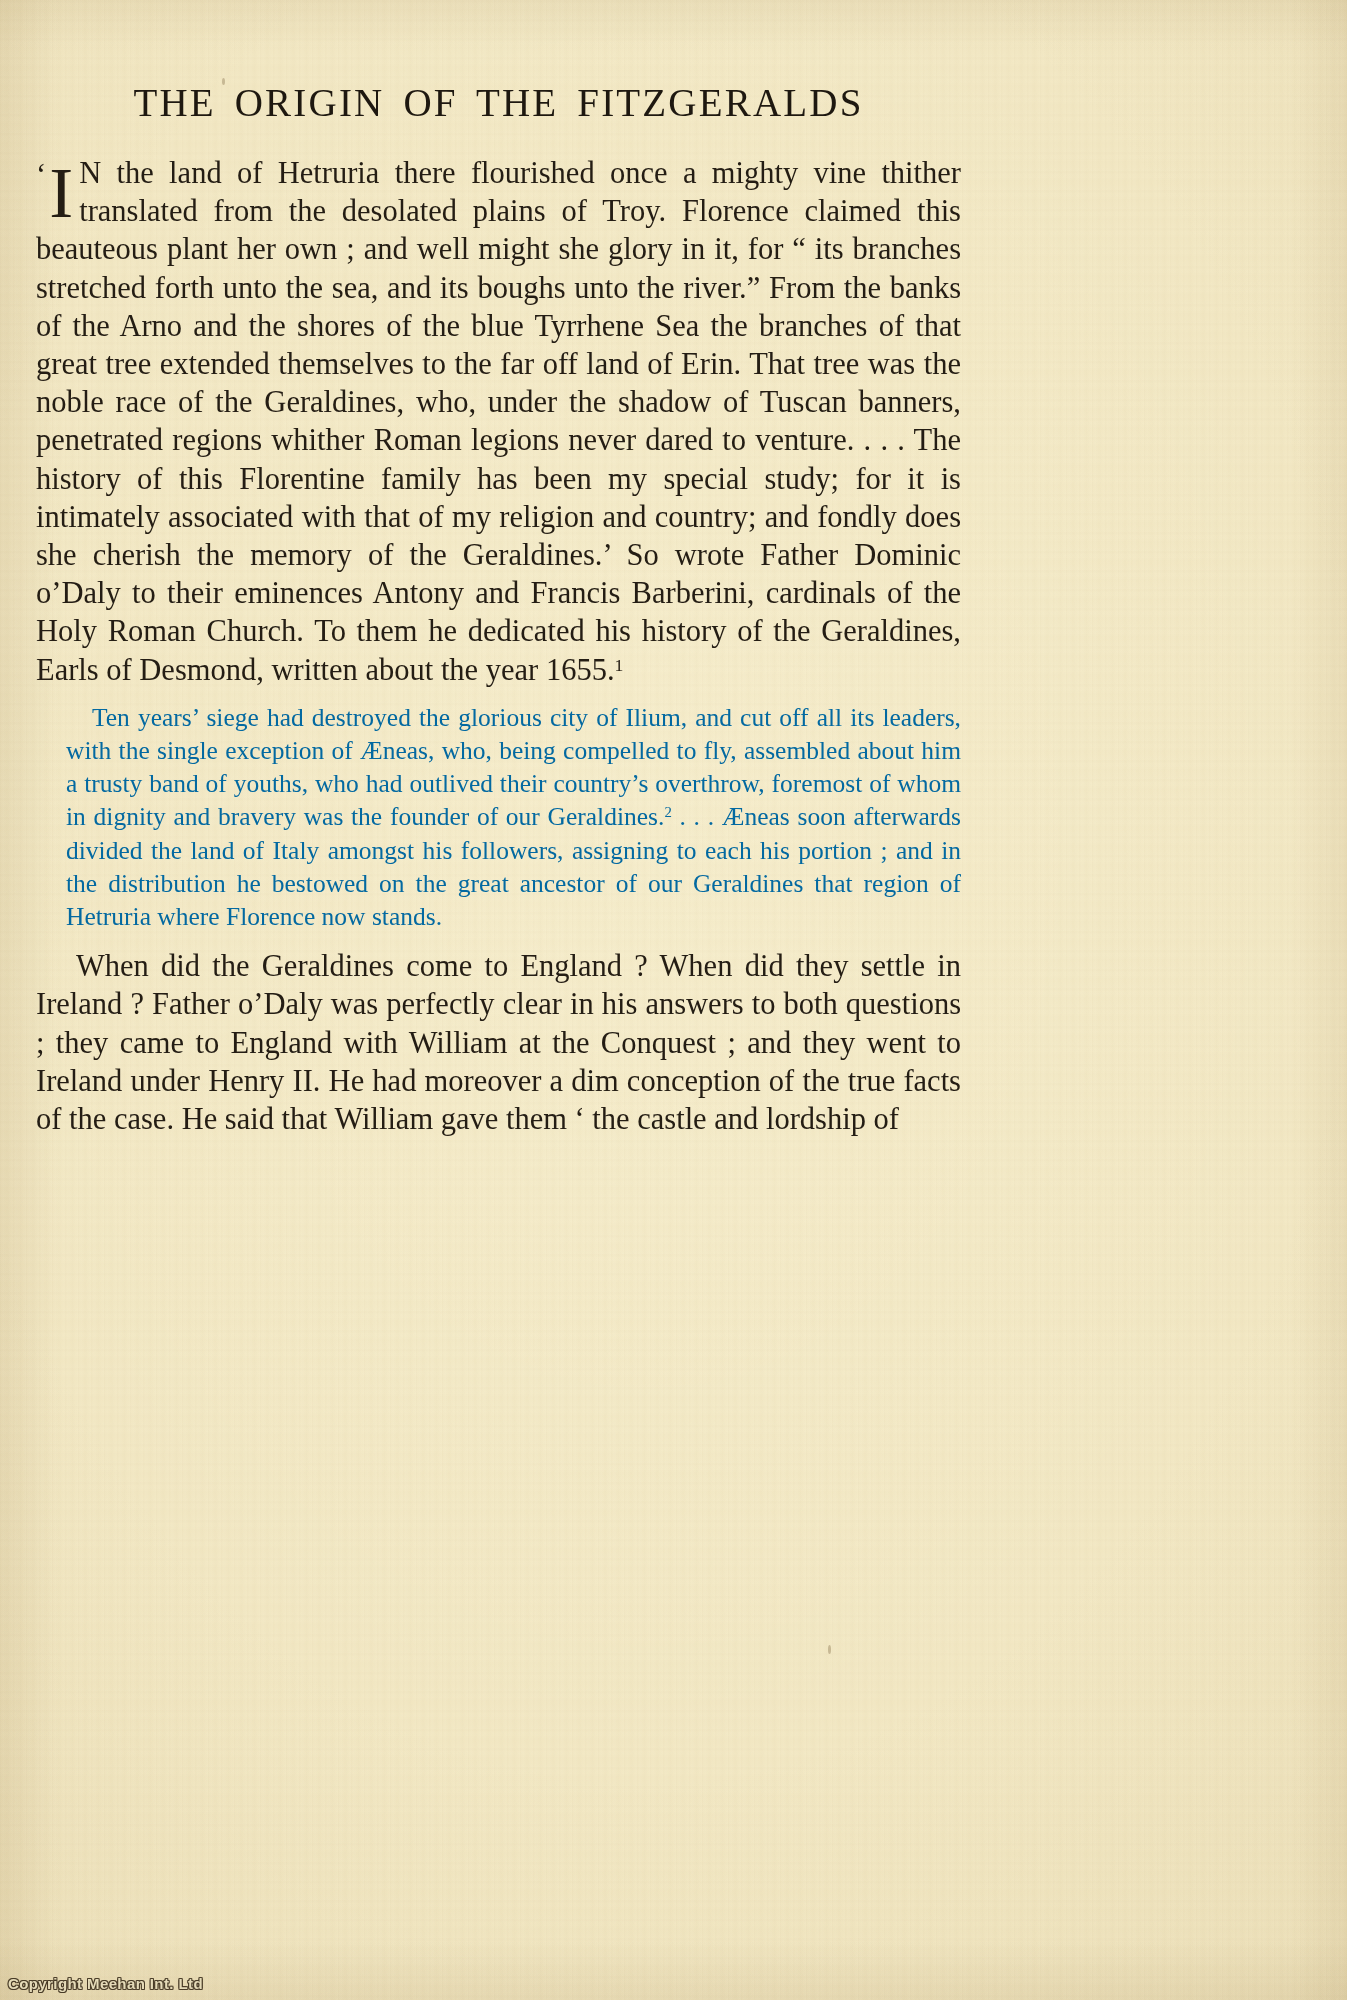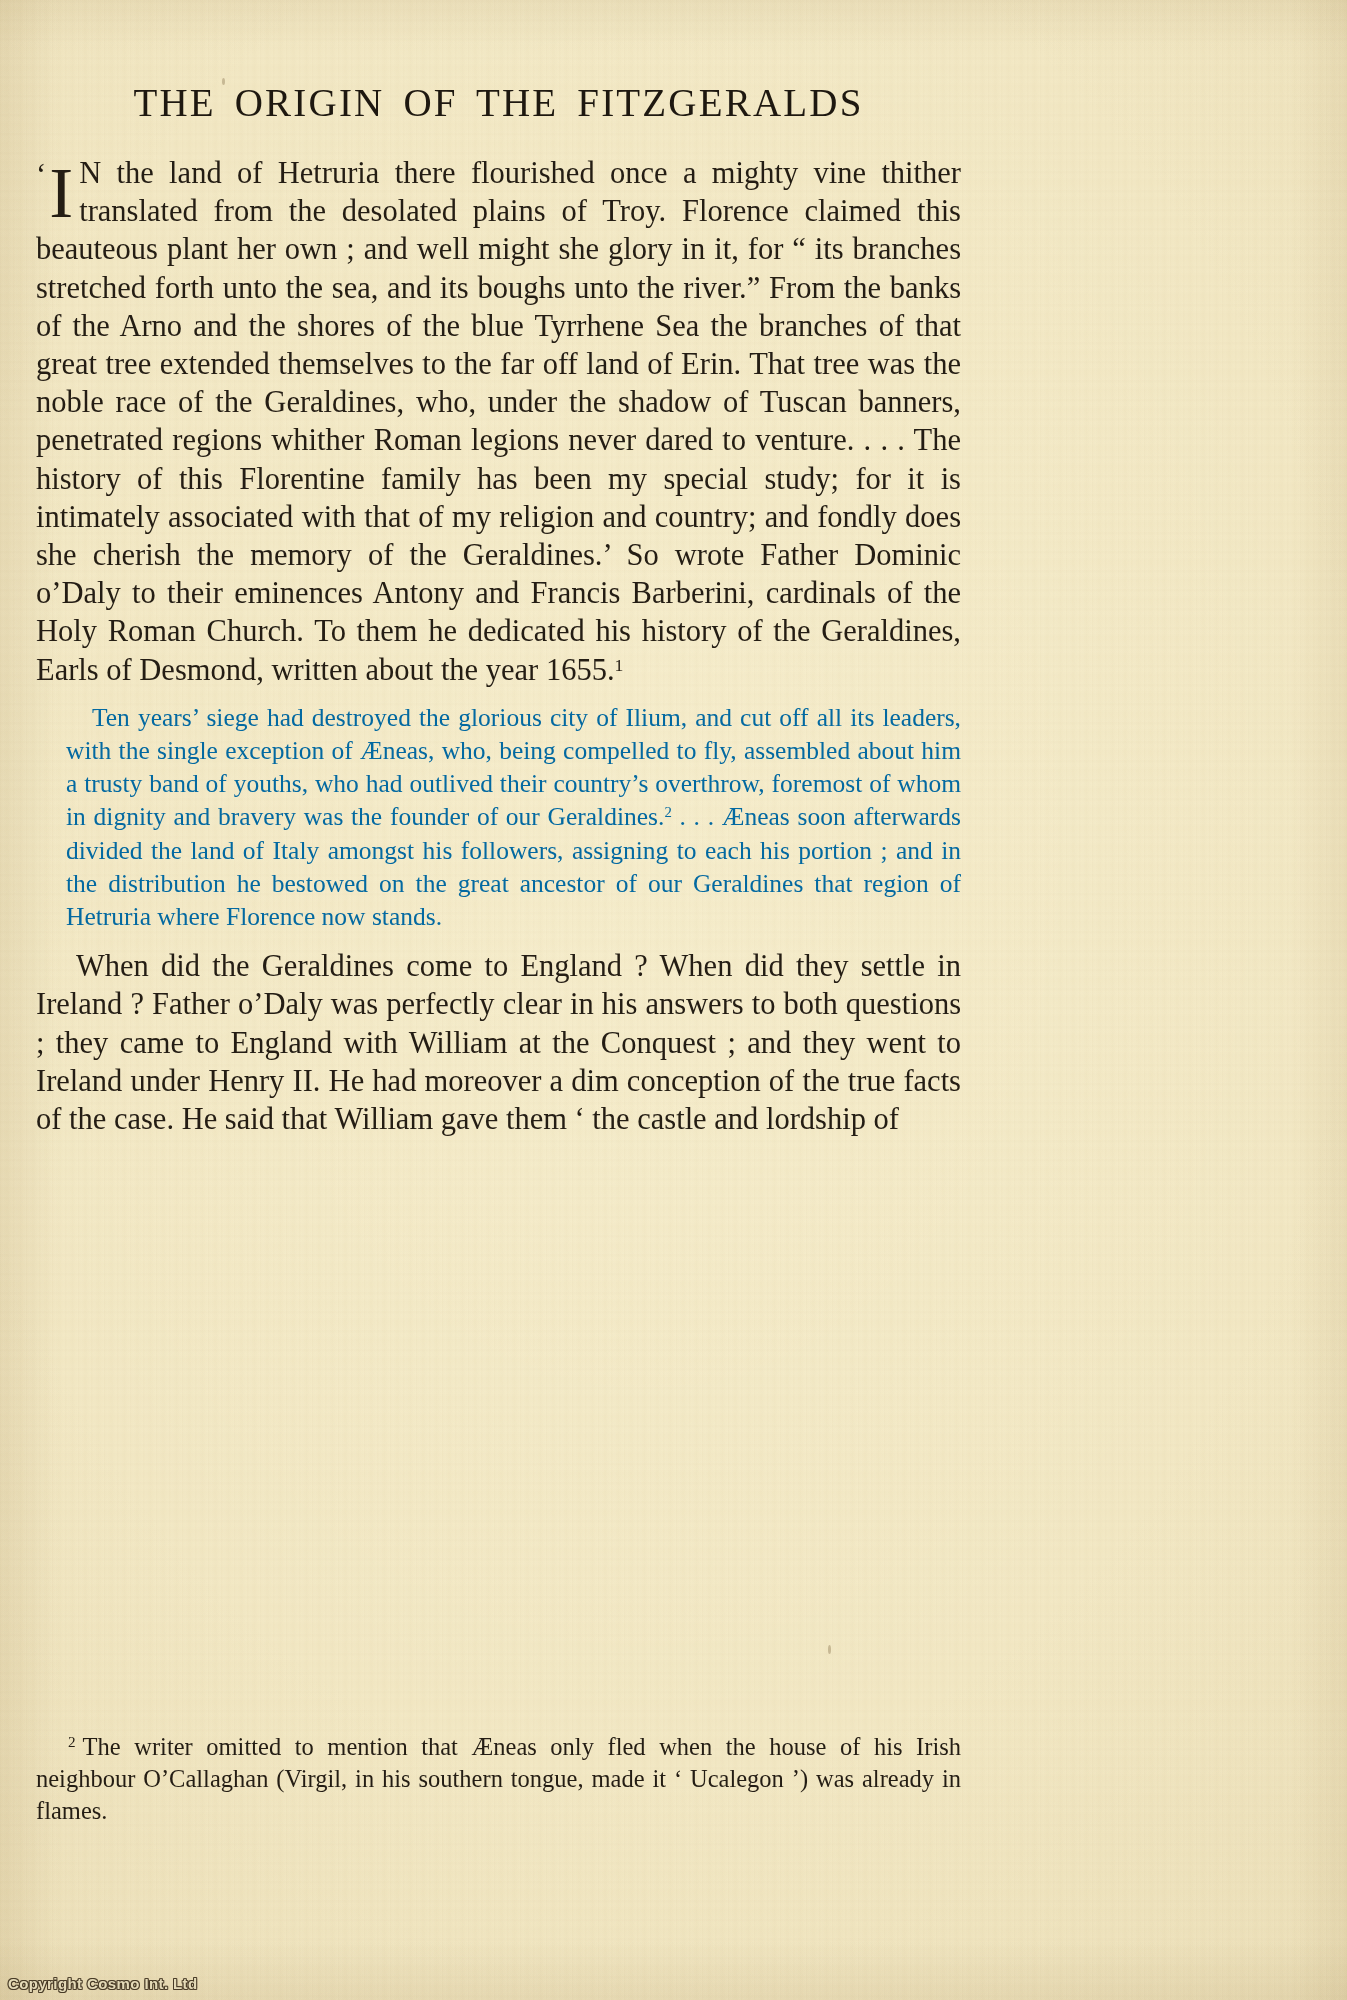--- a/index.html
+++ b/index.html
@@ -233,18 +233,17 @@
     </div>
 
     <p class="body-par par-indent par-gap" style="margin-top:14px;">When did the Geraldines come to England ? When did they settle in Ireland ? Father o’Daly was perfectly clear in his answers to both questions ; they came to England with William at the Conquest ; and they went to Ireland under Henry II. He had moreover a dim conception of the true facts of the case. He said that William gave them ‘ the castle and lordship of</p>
 
   </div>
 
   <div class="footnotes">
     <hr class="fn-rule">
 
 
-    <p class="footnote"><span class="fn-num">2</span><span>The writer omitted to mention that Æneas only fled when the house of his Irish neighbour O’Callaghan (Virgil, in his southern tongue, made it ‘ Ucalegon ’) was already in flames.</span></p>
   </div>
 
-  <div class="watermark">Copyright Cosmo Int. Ltd</div>
+  <div class="watermark">Copyright Meehan Int. Ltd</div>
 
 </div>
 
 </body></html>

